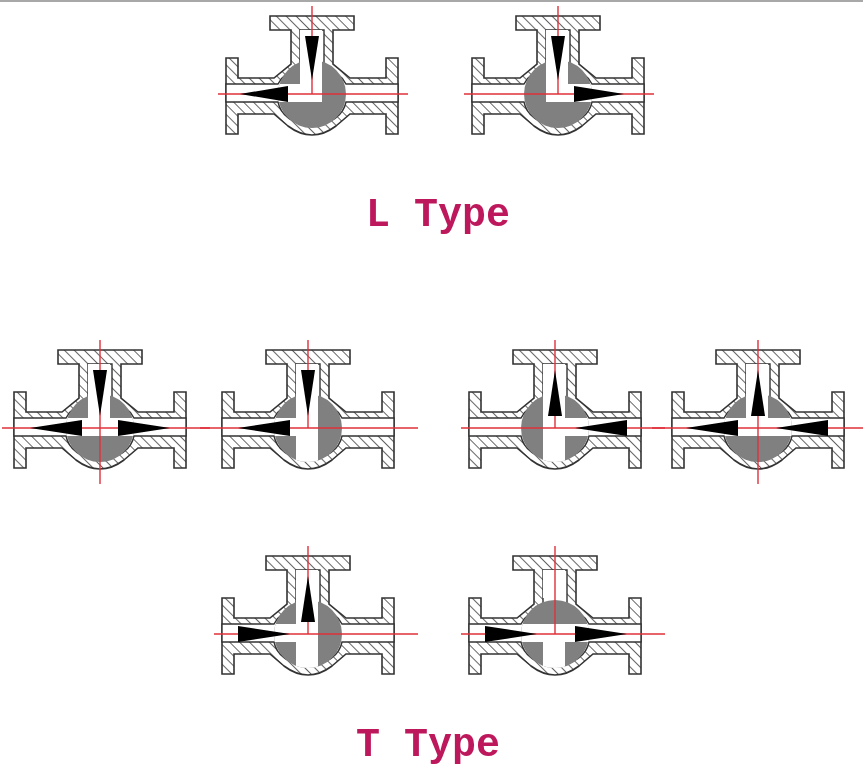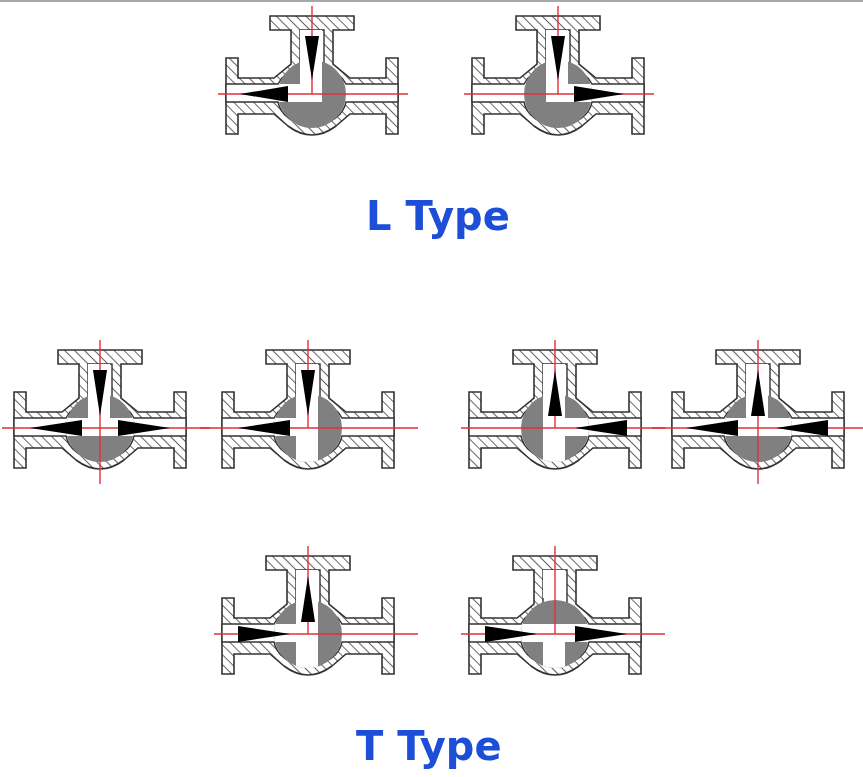--- a/index.html
+++ b/index.html
@@ -1,20 +1,20 @@
 <!DOCTYPE html>
 <html><head>
 <meta charset="utf-8">
 <style>
   html, body { margin: 0; padding: 0; background: #ffffff; }
   body { width: 863px; height: 777px; position: relative; overflow: hidden; font-family: "DejaVu Sans", "Liberation Sans", sans-serif; }
   .topline { position: absolute; left: 0; top: 0; width: 863px; height: 2px; background: #a8a8a8; }
   .valve { position: absolute; width: 200px; height: 150px; }
   .valve svg { width: 200px; height: 150px; display: block; overflow: visible; }
-  .label { position: absolute; font-weight: bold; color: #1d4ed8; font-size: 40px; line-height: 1; white-space: nowrap; letter-spacing: 0px; }
+  .label { position: absolute; font-weight: bold; color: #be185d; font-size: 40px; line-height: 1; white-space: nowrap; letter-spacing: 0px; font-family: Liberation Mono, monospace; }
 </style>
 </head>
 <body>
 
 <div class="topline"></div>
 
 <svg width="0" height="0" style="position:absolute">
   <defs>
     <pattern id="hatch" patternUnits="userSpaceOnUse" width="7" height="7" patternTransform="rotate(-45)">
       <rect width="7" height="7" fill="#ffffff"></rect>

